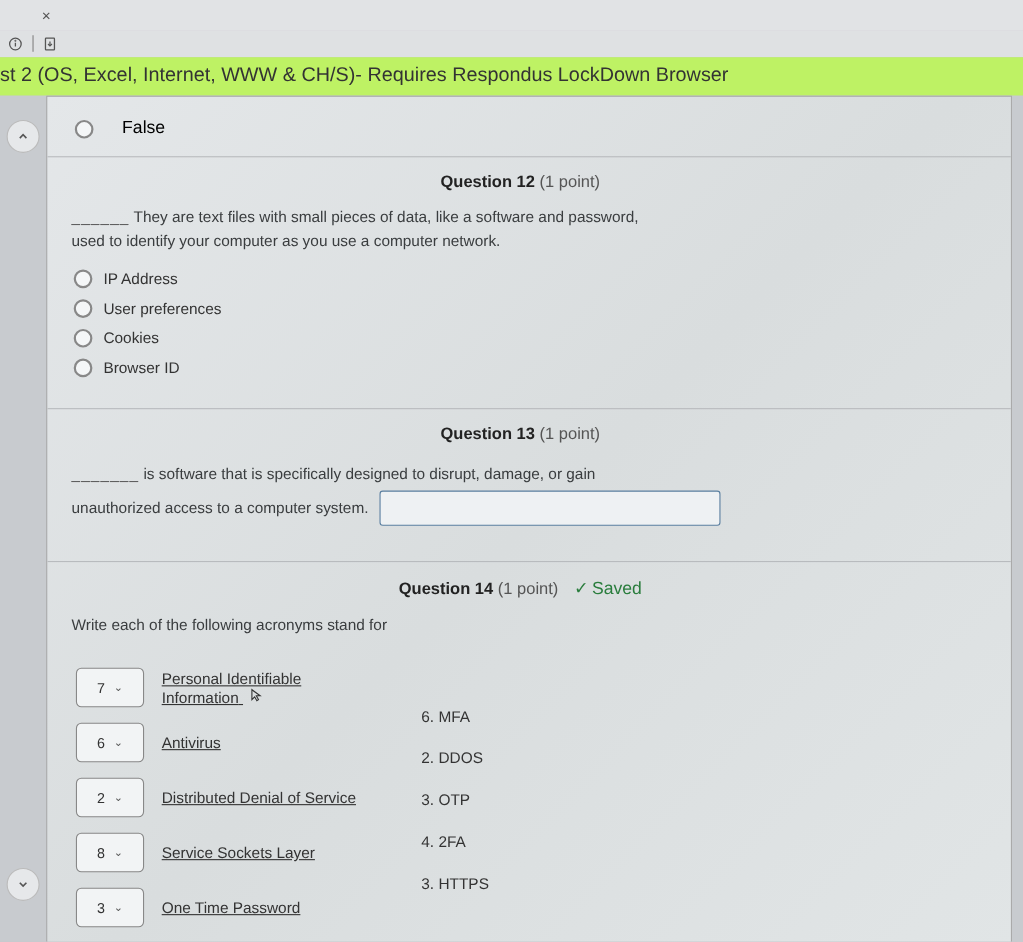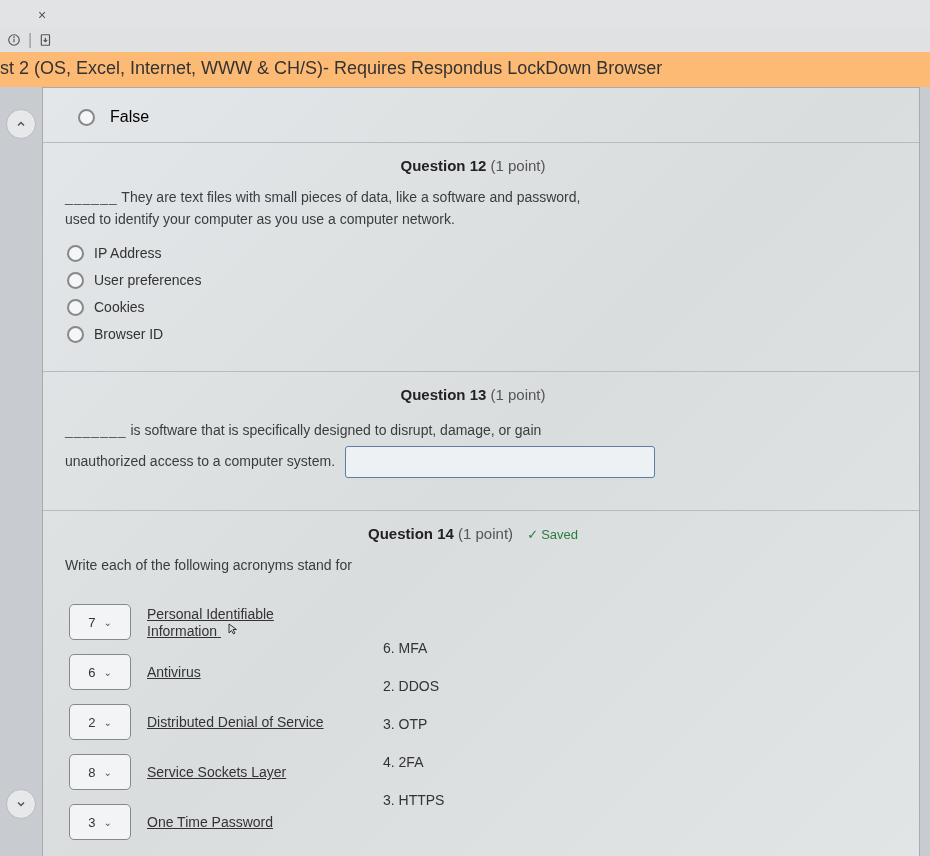--- a/index.html
+++ b/index.html
@@ -33,21 +33,21 @@
 .icon-row .sep { color: #999; }
 .mini-icon {
   width: 16px; height: 16px;
   display: inline-flex; align-items: center; justify-content: center;
   color: #444;
 }
 .title-bar {
   padding: 6px 0 8px 0;
   font-size: 18px;
   color: #333;
-  background: #fdba74;
+  background: #bef264;
 }
 .content-wrap {
   display: flex;
   background: #c8cbcf;
   height: calc(100% - 78px);
 }
 .scroll-col {
   width: 42px;
   display: flex;
   flex-direction: column;
@@ -71,44 +71,44 @@
   margin-right: 10px;
   overflow: hidden;
   position: relative;
 }
 .quiz-inner {
   padding: 0;
   background: linear-gradient(135deg, #e4e7e9 0%, #d9ddde 50%, #e1e5e6 100%);
   height: 100%;
 }
 .lone-option {
-  padding: 20px 0 16px 35px;
-  display: flex;
-  align-items: center;
-  gap: 15px;
+  padding: 20px 0 16px 25px;
+  display: flex;
+  align-items: center;
+  gap: 26px;
 }
 .radio {
   width: 17px; height: 17px;
   border: 2px solid #888;
   border-radius: 50%;
   background: #f4f6f7;
   cursor: pointer;
 }
 .q-block {
   border-top: 1px solid #b8bbbe;
   padding: 14px 24px 18px 8px;
 }
 .q-head {
   font-size: 15px;
   margin-bottom: 12px;
   text-align: center;
 }
 .q-head b { font-weight: 700; color: #222; }
 .q-head .pts { color: #555; font-weight: 400; }
-.saved { color: #2a7d3d; font-size: 13px; margin-left: 10px; }
+.saved { color: #2a7d3d; font-size: 16px; margin-left: 10px; }
 .saved .chk { color: #2a7d3d; margin-right: 3px; }
 .q-text {
   color: #3a3d3f;
   font-size: 14px;
   line-height: 1.6;
   margin: 0 0 14px 14px;
 }
 .blank { letter-spacing: 1px; color: #555; }
 .opt-list { margin-left: 16px; }
 .opt {

